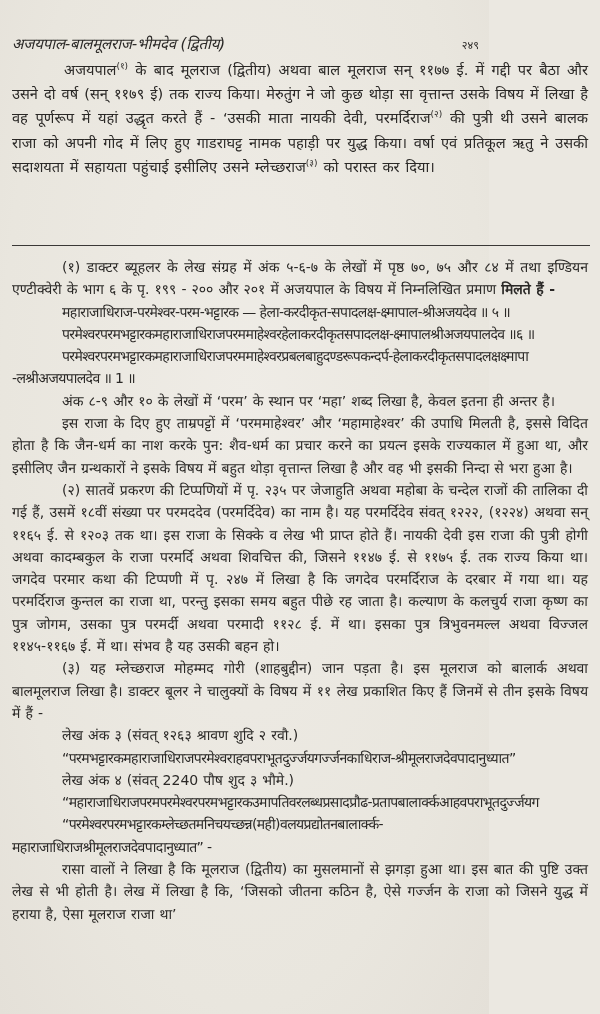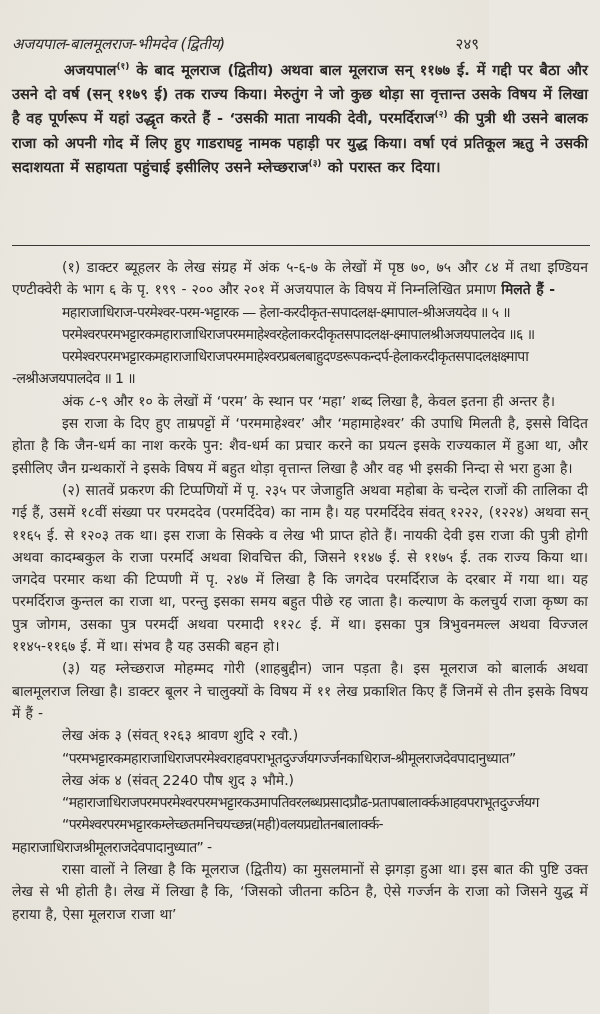--- a/index.html
+++ b/index.html
@@ -26,31 +26,31 @@
       display: flex;
       justify-content: space-between;
       align-items: baseline;
     }
     .running-title {
       font-style: italic;
       font-size: 15px;
       letter-spacing: -0.2px;
     }
     .page-number {
-      font-size: 15px;
+      font-size: 11px;
     }
     .main-text {
       position: absolute;
       left: 12px; width: 576px; top: 58px;
       font-size: 14.6px;
       line-height: 24.2px;
       text-align: justify;
       word-spacing: 1.3px;
     }
-    .main-text p { margin: 0; text-indent: 52px; font-weight: bold; }
+    .main-text p { margin: 0; text-indent: 52px; }
     sup { font-size: 9px; line-height: 0; vertical-align: 6px; }
     .rule {
       position: absolute;
       left: 12px; width: 578px; top: 245px;
       height: 0; border-top: 1.3px solid #3a3836;
     }
     .notes {
       position: absolute;
       left: 12px; width: 576px; top: 256px;
       font-size: 14px;

